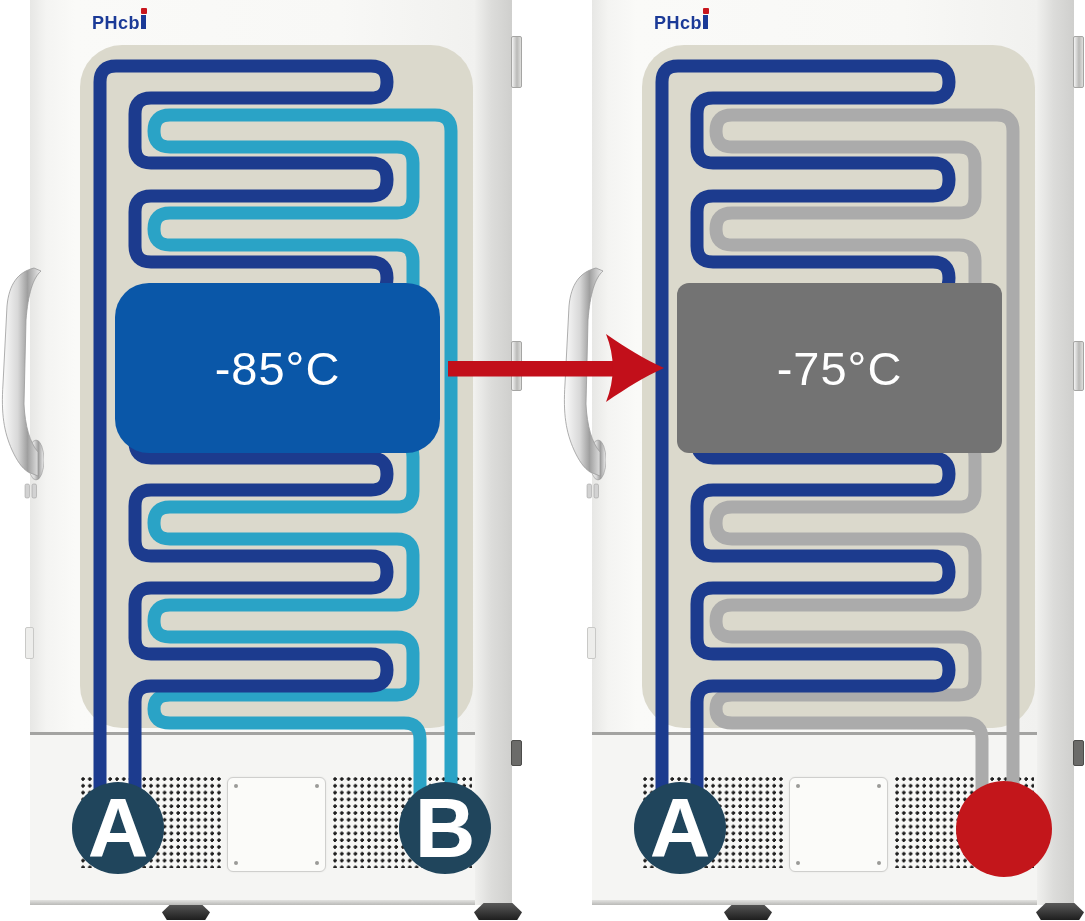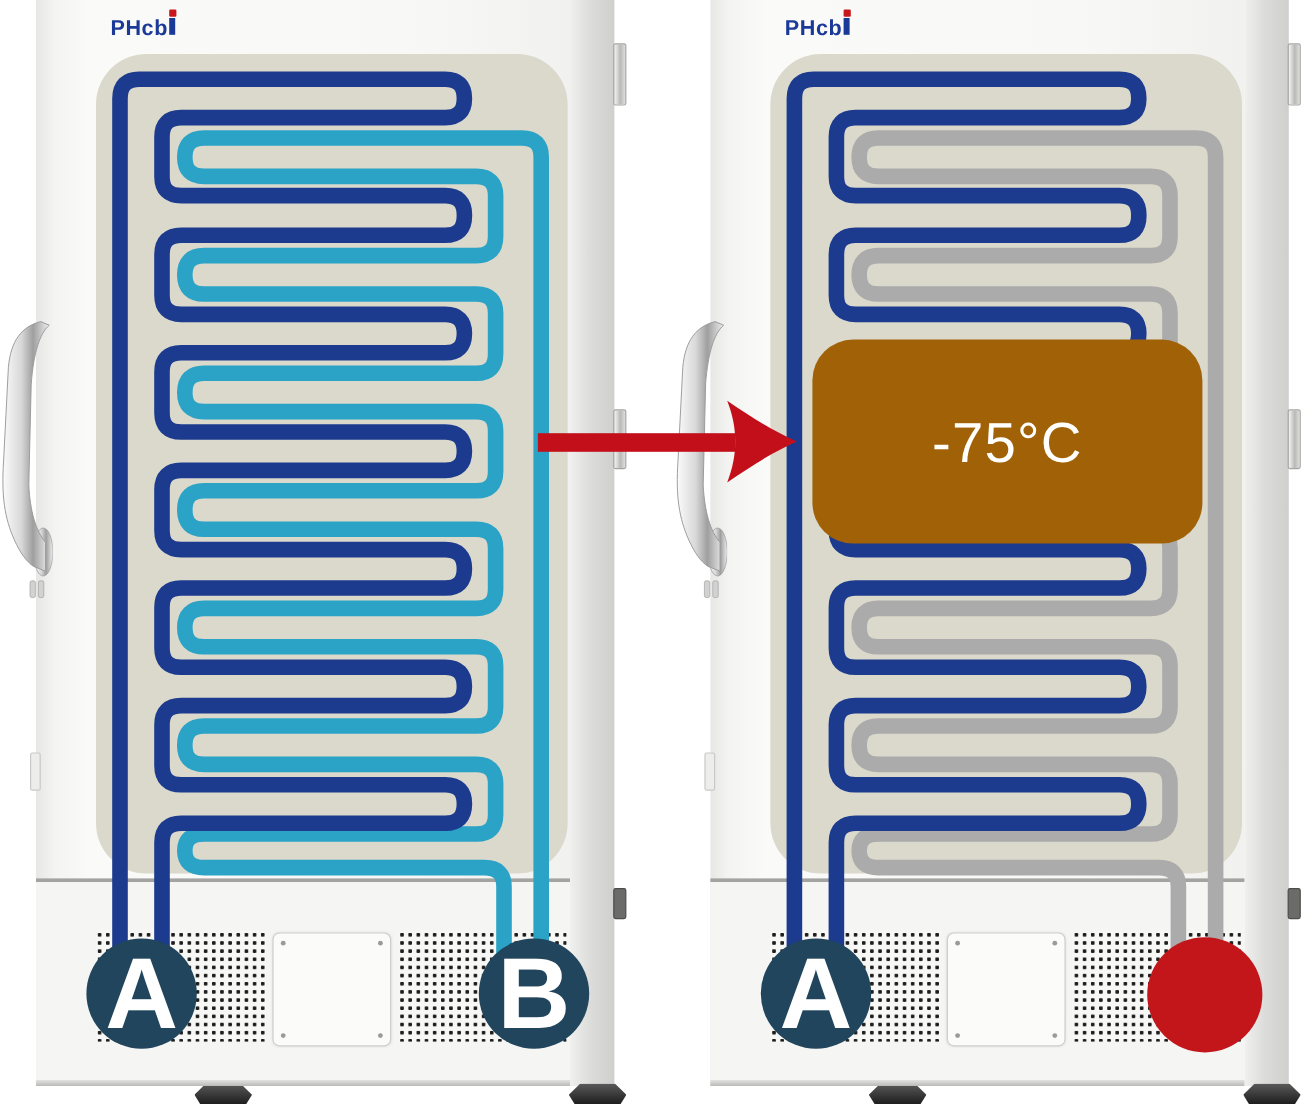--- a/index.html
+++ b/index.html
@@ -87,20 +87,23 @@
     <div class="plate">
       <i class="scr s1"></i>
       <i class="scr s2"></i>
       <i class="scr s3"></i>
       <i class="scr s4"></i>
     </div>
     <svg class="coils" width="496" height="905" viewBox="0 0 496 905">
       <path fill="none" stroke-width="13" stroke="#2aa3c6" d="M 421,812 L 421,131 Q 421,115 405,115 L 140,115 Q 124,115 124,131 L 124,131 Q 124,147 140,147 L 367,147 Q 383,147 383,163 L 383,197 Q 383,213 367,213 L 140,213 Q 124,213 124,229 L 124,229 Q 124,245 140,245 L 367,245 Q 383,245 383,261 L 383,295 Q 383,311 367,311 L 140,311 Q 124,311 124,327 L 124,327 Q 124,343 140,343 L 367,343 Q 383,343 383,359 L 383,393 Q 383,409 367,409 L 140,409 Q 124,409 124,425 L 124,425 Q 124,441 140,441 L 367,441 Q 383,441 383,457 L 383,491 Q 383,507 367,507 L 140,507 Q 124,507 124,523 L 124,523 Q 124,539 140,539 L 367,539 Q 383,539 383,555 L 383,589 Q 383,605 367,605 L 140,605 Q 124,605 124,621 L 124,621 Q 124,637 140,637 L 367,637 Q 383,637 383,653 L 383,679 Q 383,695 367,695 L 140,695 Q 124,695 124,709 L 124,709 Q 124,723 140,723 L 374,723 Q 390,723 390,739 L 390,812"></path>
       <path fill="none" stroke-width="13" stroke="#1c3b8e" d="M 70,812 L 70,82 Q 70,66 86,66 L 341,66 Q 357,66 357,82 L 357,82 Q 357,98 341,98 L 121,98 Q 105,98 105,114 L 105,147 Q 105,163 121,163 L 341,163 Q 357,163 357,179 L 357,180 Q 357,196 341,196 L 121,196 Q 105,196 105,212 L 105,246 Q 105,262 121,262 L 341,262 Q 357,262 357,278 L 357,278 Q 357,294 341,294 L 121,294 Q 105,294 105,310 L 105,344 Q 105,360 121,360 L 341,360 Q 357,360 357,376 L 357,376 Q 357,392 341,392 L 121,392 Q 105,392 105,408 L 105,442 Q 105,458 121,458 L 341,458 Q 357,458 357,474 L 357,474 Q 357,490 341,490 L 121,490 Q 105,490 105,506 L 105,540 Q 105,556 121,556 L 341,556 Q 357,556 357,572 L 357,572 Q 357,588 341,588 L 121,588 Q 105,588 105,604 L 105,638 Q 105,654 121,654 L 341,654 Q 357,654 357,670 L 357,670 Q 357,686 341,686 L 121,686 Q 105,686 105,702 L 105,812"></path>
     </svg>
+    <div class="temp-box" style="background-color: rgb(10, 87, 168);">
+      <span>-85°C</span>
+    </div>
     <div class="badge badge-a" style="background-color: rgb(32, 69, 92);">
       <span>A</span>
     </div>
     <div class="badge badge-b" style="background-color: rgb(32, 69, 92);">
       <span>B</span>
     </div>
     <div class="logo">
       <span class="logo-txt" style="color: rgb(27, 58, 151);">PHcb</span><span class="logo-i"><span class="logo-i-dot" style="background-color: rgb(200, 22, 29);"></span><span class="logo-i-stem" style="background-color: rgb(27, 58, 151);"></span></span>
     </div>
     <svg class="handle" width="52" height="240" viewBox="0 0 52 240">
@@ -130,21 +133,21 @@
     <div class="plate">
       <i class="scr s1"></i>
       <i class="scr s2"></i>
       <i class="scr s3"></i>
       <i class="scr s4"></i>
     </div>
     <svg class="coils" width="496" height="905" viewBox="0 0 496 905">
       <path fill="none" stroke-width="13" stroke="#ababab" d="M 421,812 L 421,131 Q 421,115 405,115 L 140,115 Q 124,115 124,131 L 124,131 Q 124,147 140,147 L 367,147 Q 383,147 383,163 L 383,197 Q 383,213 367,213 L 140,213 Q 124,213 124,229 L 124,229 Q 124,245 140,245 L 367,245 Q 383,245 383,261 L 383,295 Q 383,311 367,311 L 140,311 Q 124,311 124,327 L 124,327 Q 124,343 140,343 L 367,343 Q 383,343 383,359 L 383,393 Q 383,409 367,409 L 140,409 Q 124,409 124,425 L 124,425 Q 124,441 140,441 L 367,441 Q 383,441 383,457 L 383,491 Q 383,507 367,507 L 140,507 Q 124,507 124,523 L 124,523 Q 124,539 140,539 L 367,539 Q 383,539 383,555 L 383,589 Q 383,605 367,605 L 140,605 Q 124,605 124,621 L 124,621 Q 124,637 140,637 L 367,637 Q 383,637 383,653 L 383,679 Q 383,695 367,695 L 140,695 Q 124,695 124,709 L 124,709 Q 124,723 140,723 L 374,723 Q 390,723 390,739 L 390,812"></path>
       <path fill="none" stroke-width="13" stroke="#1c3b8e" d="M 70,812 L 70,82 Q 70,66 86,66 L 341,66 Q 357,66 357,82 L 357,82 Q 357,98 341,98 L 121,98 Q 105,98 105,114 L 105,147 Q 105,163 121,163 L 341,163 Q 357,163 357,179 L 357,180 Q 357,196 341,196 L 121,196 Q 105,196 105,212 L 105,246 Q 105,262 121,262 L 341,262 Q 357,262 357,278 L 357,278 Q 357,294 341,294 L 121,294 Q 105,294 105,310 L 105,344 Q 105,360 121,360 L 341,360 Q 357,360 357,376 L 357,376 Q 357,392 341,392 L 121,392 Q 105,392 105,408 L 105,442 Q 105,458 121,458 L 341,458 Q 357,458 357,474 L 357,474 Q 357,490 341,490 L 121,490 Q 105,490 105,506 L 105,540 Q 105,556 121,556 L 341,556 Q 357,556 357,572 L 357,572 Q 357,588 341,588 L 121,588 Q 105,588 105,604 L 105,638 Q 105,654 121,654 L 341,654 Q 357,654 357,670 L 357,670 Q 357,686 341,686 L 121,686 Q 105,686 105,702 L 105,812"></path>
     </svg>
-    <div class="temp-box" style="background-color: #a16207;">
+    <div class="temp-box" style="background-color: #737373; border-radius: 12px;">
       <span>-75°C</span>
     </div>
     <div class="badge badge-a" style="background-color: rgb(32, 69, 92);">
       <span>A</span>
     </div>
     <div class="badge badge-red" style="background-color: rgb(195, 22, 27);">
       <span></span>
     </div>
     <div class="logo">
       <span class="logo-txt" style="color: rgb(27, 58, 151);">PHcb</span><span class="logo-i"><span class="logo-i-dot" style="background-color: rgb(200, 22, 29);"></span><span class="logo-i-stem" style="background-color: rgb(27, 58, 151);"></span></span>

